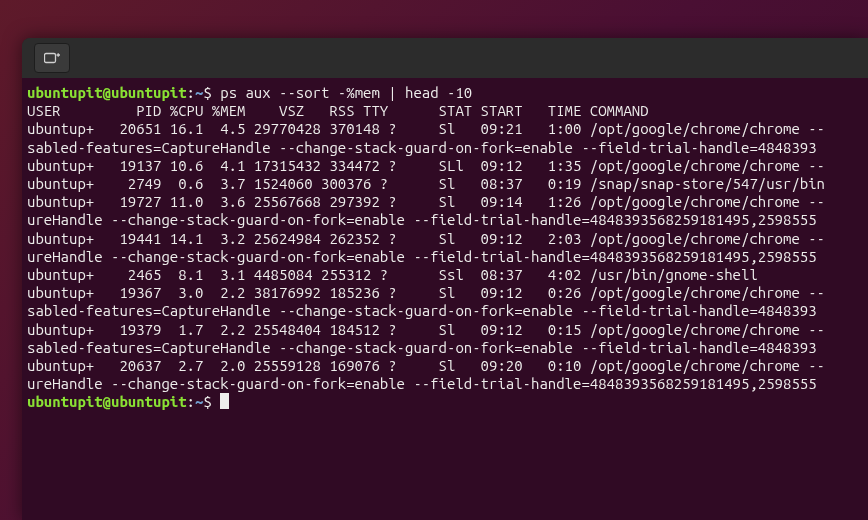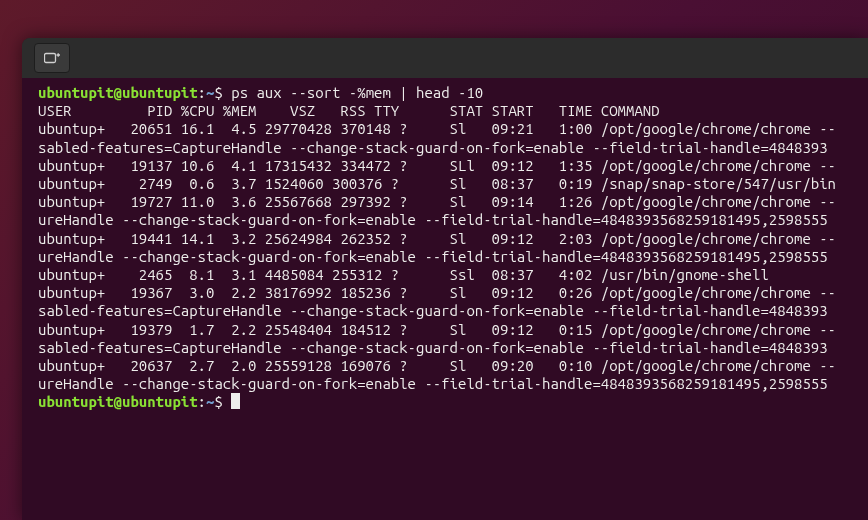--- a/index.html
+++ b/index.html
@@ -47,21 +47,21 @@
   .term {
     position: absolute;
     top: 40px;
     left: 0;
     right: 0;
     bottom: 0;
     background: #300a24;
     color: #eeeeec;
     font-size: 15px;
     line-height: 18.2px;
-    padding: 6px 8px 8px 16px;
+    padding: 6px 8px 8px 5px;
     white-space: pre;
     overflow: hidden;
   }
   .prompt-user { color: #8ae234; font-weight: bold; }
   .prompt-path { color: #729fcf; font-weight: bold; }
   .prompt-sep  { color: #eeeeec; }
   .cursor {
     display: inline-block;
     width: 9px;
     height: 16px;

